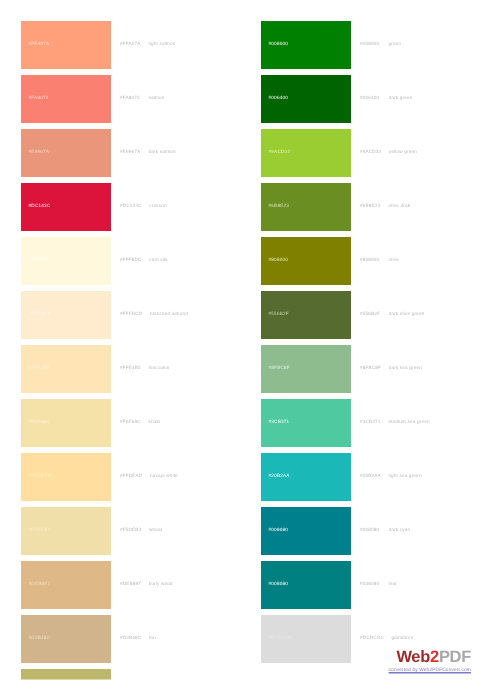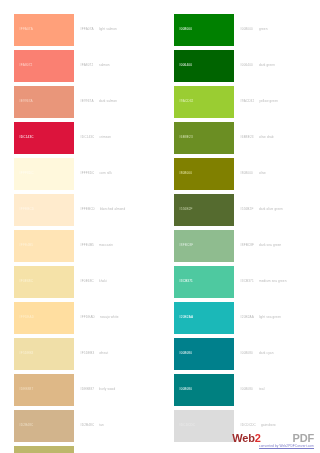--- a/index.html
+++ b/index.html
@@ -102,21 +102,21 @@
   .brand {
     font-size: 11px;
     font-weight: bold;
     font-family: "Liberation Sans", sans-serif;
     letter-spacing: -0.2px;
     line-height: 1.1;
     white-space: nowrap;
   }
   .brand .b-web { color: #9e2b2b; }
   .brand .b-two { color: #e03030; }
-  .brand .b-pdf { color: #a8a8a8; margin-left: 32px; }
+  .brand .b-pdf { color: #a8a8a8; }
 
   .footer-link {
     font-size: 3.2px;
     color: #7b7bc8;
     text-decoration: underline;
     letter-spacing: 0.1px;
     line-height: 1.2;
     white-space: nowrap;
     display: block;
     margin-top: 1px;

